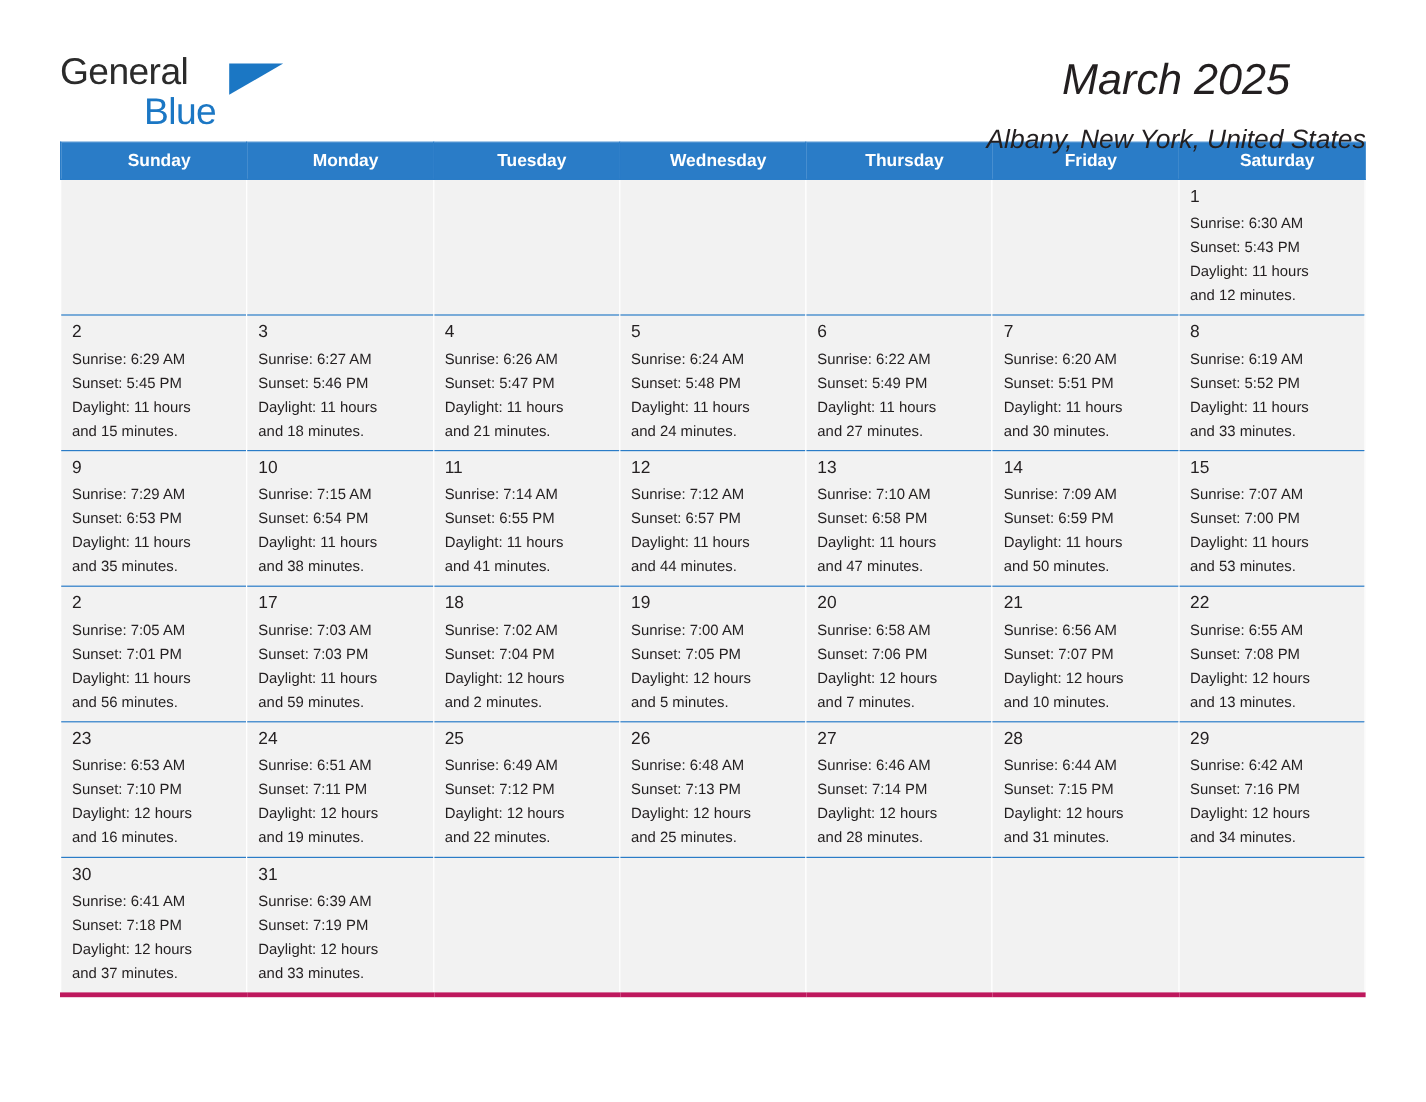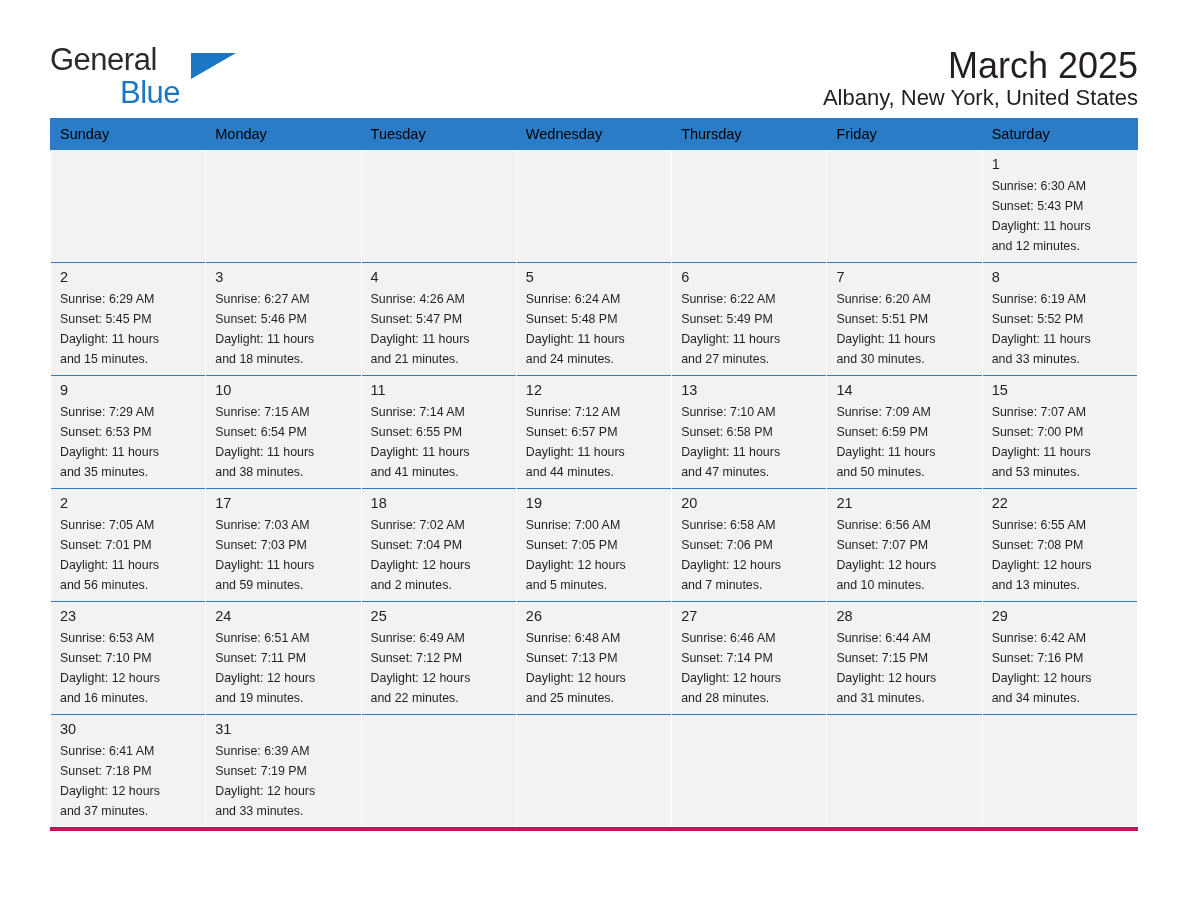--- a/index.html
+++ b/index.html
@@ -54,49 +54,51 @@
   .logo-tri {
     position: absolute;
     left: 141px;
     top: 9px;
     width: 0;
     height: 0;
     border-left: 45px solid #1b77c4;
     border-bottom: 26px solid transparent;
   }
   .title-block {
-    text-align: right;
+    text-align: center;
     padding-top: 2px;
+    font-style: italic;
   }
   .cal-title {
     font-size: 36px;
     color: #231f20;
     font-weight: normal;
     line-height: 1.1;
     margin: 0;
   }
   .cal-subtitle {
     font-size: 22px;
     color: #231f20;
+    margin-top: 18px;
     line-height: 1.1;
   }
 
   
   .calendar {
     margin-top: 18px;
     width: 1088px;
     border-collapse: collapse;
     table-layout: fixed;
   }
   .calendar th {
     background: #2a7cc7;
-    color: #000000;
-    font-weight: normal;
+    color: #ffffff;
+    font-weight: bold;
     font-size: 14.5px;
-    text-align: left;
+    text-align: center;
     padding: 7px 0 7px 9px;
     height: 16px;
     border: 1px solid #2a7cc7;
   }
   .calendar td {
     vertical-align: top;
     border-left: 1px solid #ffffff;
     border-right: 1px solid #ffffff;
     border-top: 1px solid #2a7cc7;
     padding: 0;
@@ -204,21 +206,21 @@
                 <div>Sunset: 5:46 PM</div>
                 <div>Daylight: 11 hours</div>
                 <div>and 18 minutes.</div>
               </div>
             </div>
           </td>
           <td>
             <div class="cell-inner">
               <div class="daynum">4</div>
               <div class="info">
-                <div>Sunrise: 4:26 AM</div>
+                <div>Sunrise: 6:26 AM</div>
                 <div>Sunset: 5:47 PM</div>
                 <div>Daylight: 11 hours</div>
                 <div>and 21 minutes.</div>
               </div>
             </div>
           </td>
           <td>
             <div class="cell-inner">
               <div class="daynum">5</div>
               <div class="info">

